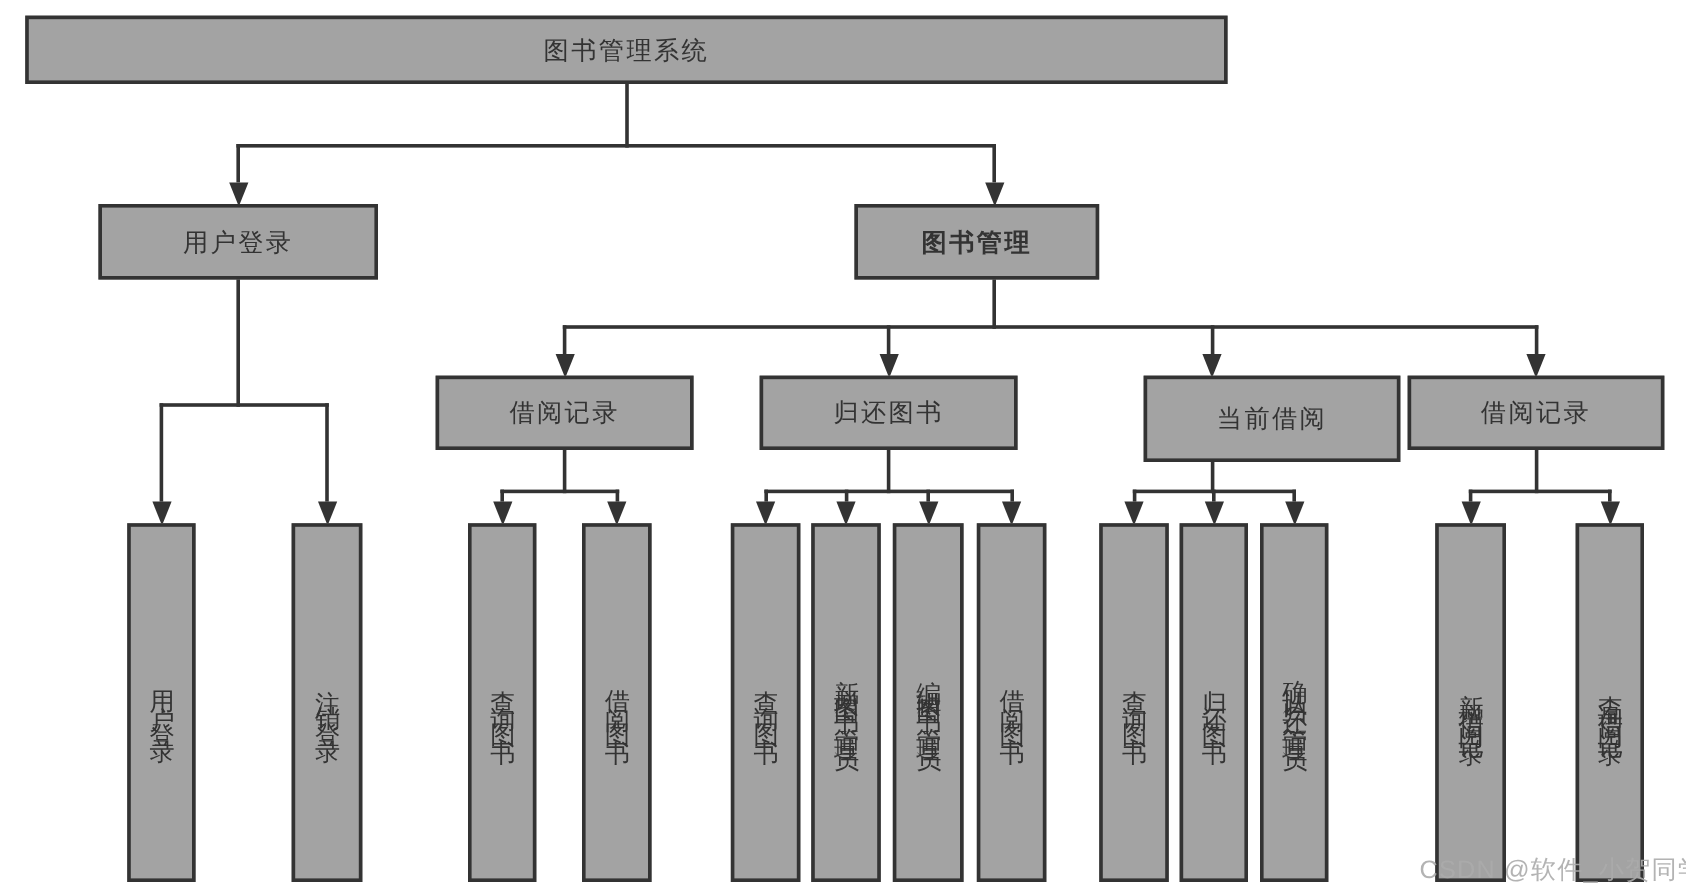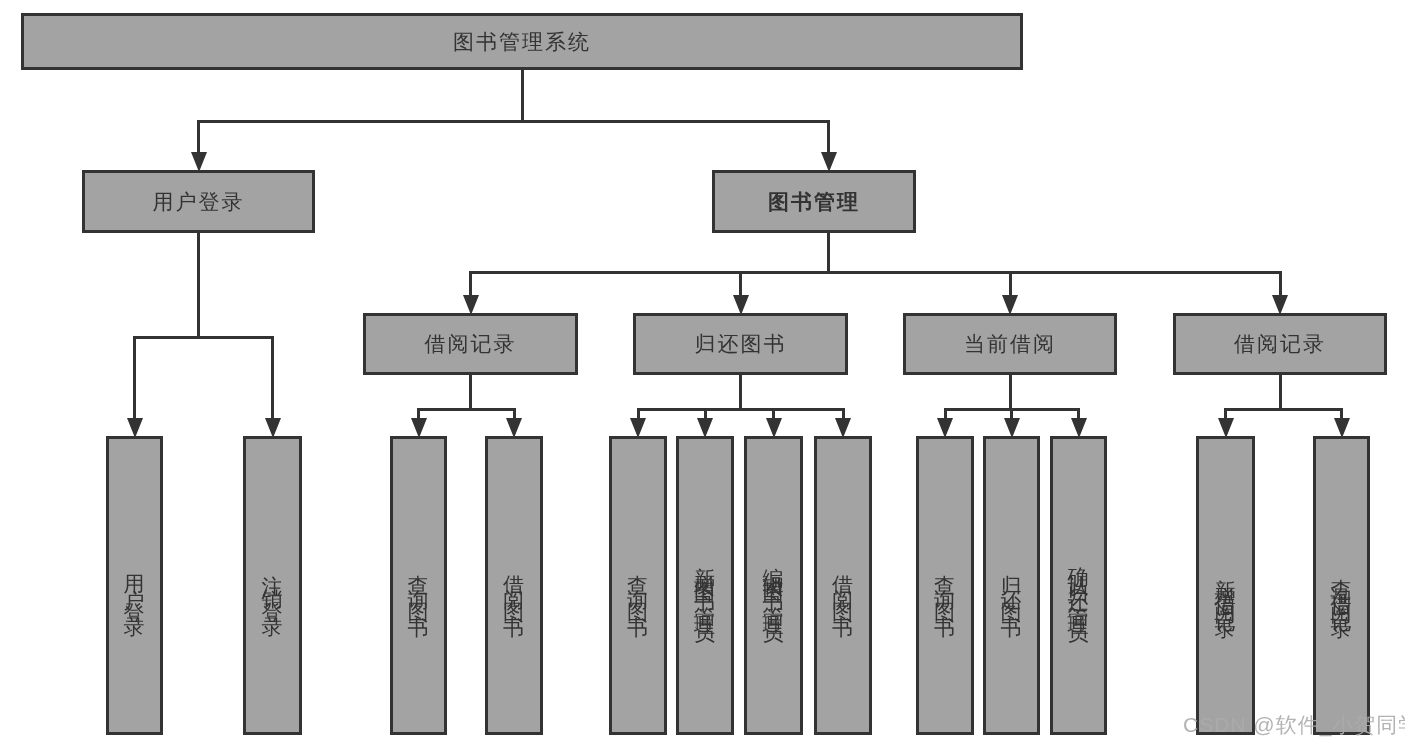--- a/index.html
+++ b/index.html
@@ -76,21 +76,21 @@
       </div>
       <div class="node" style="left: 712px; top: 170px; width: 204px; height: 63px; font-weight: bold;">
         <span class="lbl">图书管理</span>
       </div>
       <div class="node" style="left: 363px; top: 313px; width: 215px; height: 62px;">
         <span class="lbl">借阅记录</span>
       </div>
       <div class="node" style="left: 633px; top: 313px; width: 215px; height: 62px;">
         <span class="lbl">归还图书</span>
       </div>
-      <div class="node" style="left: 903px; top: 313px; width: 214px; height: 62px;">
+      <div class="node" style="left: 953px; top: 313px; width: 214px; height: 72px;">
         <span class="lbl">当前借阅</span>
       </div>
       <div class="node" style="left: 1173px; top: 313px; width: 214px; height: 62px;">
         <span class="lbl">借阅记录</span>
       </div>
       <div class="node vertical" style="left: 106px; top: 436px; width: 57px; height: 299px;">
         <span class="lbl" style="letter-spacing: 14px;">用户登录</span>
       </div>
       <div class="node vertical" style="left: 243px; top: 436px; width: 59px; height: 299px;">
         <span class="lbl" style="letter-spacing: 14px;">注销登录</span>

